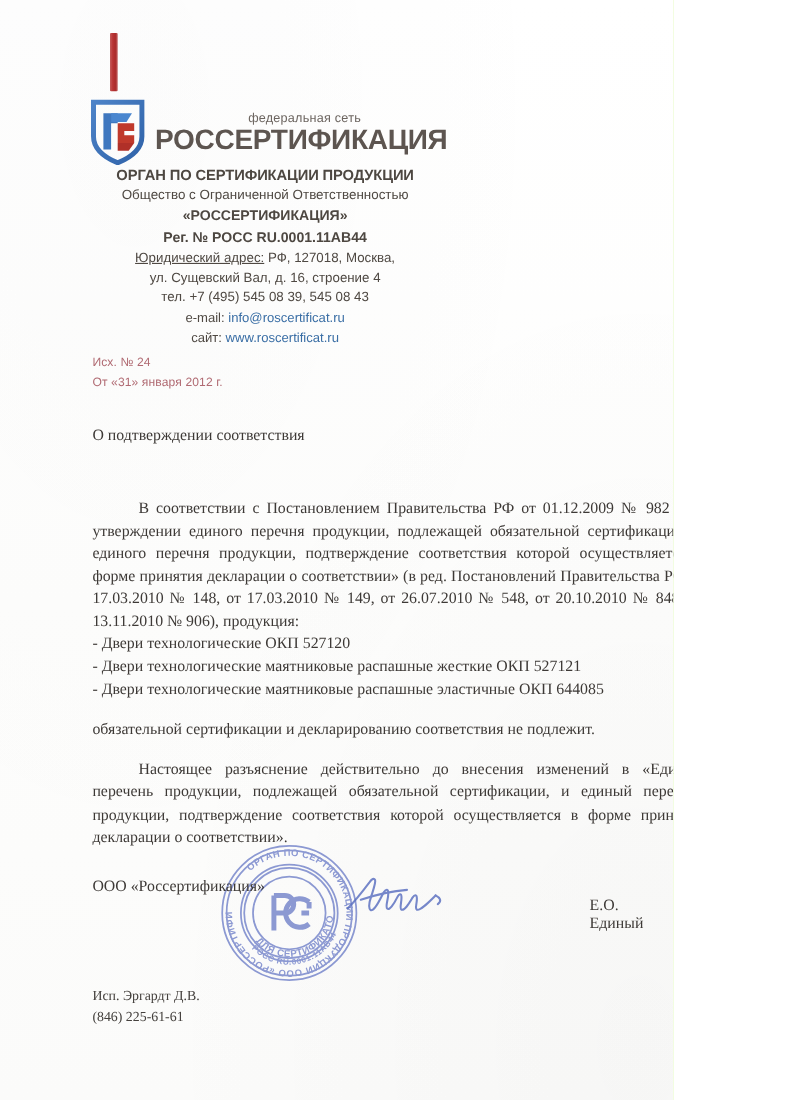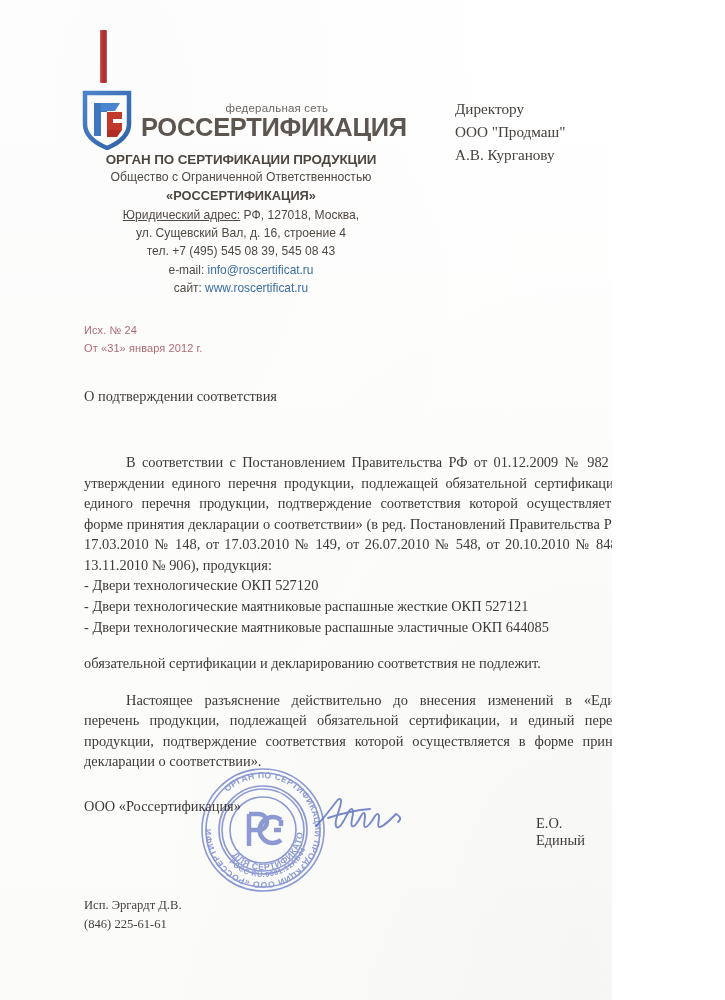--- a/index.html
+++ b/index.html
@@ -261,41 +261,37 @@
       <span class="brand-text">
         <div class="brand-sub">федеральная сеть</div>
         <div class="brand-name">РОССЕРТИФИКАЦИЯ</div>
       </span>
     </div>
 
     <div class="org-block">
       <div class="org-title">ОРГАН ПО СЕРТИФИКАЦИИ ПРОДУКЦИИ</div>
       <div class="org-legal">Общество с Ограниченной Ответственностью</div>
       <div class="org-name">«РОССЕРТИФИКАЦИЯ»</div>
+      <div class="org-reg">Рег. № РОСС RU.0001.11АВ44</div>
       <div class="org-addr">
         <span class="org-addr-label">Юридический адрес:</span><span> РФ, 127018, Москва,</span>
       </div>
       <div class="org-addr">ул. Сущевский Вал, д. 16, строение 4</div>
       <div class="org-tel">тел. +7 (495) 545 08 39, 545 08 43</div>
       <div class="org-contact">
         <span>e-mail:</span>
         <span class="link-blue">info@roscertificat.ru</span>
       </div>
       <div class="org-contact">
         <span>сайт:</span>
         <span class="link-blue">www.roscertificat.ru</span>
       </div>
     </div>
   </div>
 
-  <div class="addressee">
-    <div>Директору</div>
-    <div>ООО "Продмаш"</div>
-    <div>А.В. Курганову</div>
-  </div>
 
   <div class="ref-block">
     <div>Исх. №  24</div>
     <div>От «31» января 2012 г.</div>
   </div>
 
   <div class="subject">О подтверждении соответствия</div>
 
   <div class="body">
     <p class="p-indent">В соответствии с Постановлением Правительства РФ от 01.12.2009 № 982 «Об утверждении единого перечня продукции, подлежащей обязательной сертификации, и единого перечня продукции, подтверждение соответствия которой осуществляется в форме принятия декларации о соответствии» (в ред. Постановлений Правительства РФ от 17.03.2010 № 148, от 17.03.2010  № 149, от 26.07.2010 № 548, от 20.10.2010 № 848, от 13.11.2010  № 906), продукция:</p>

